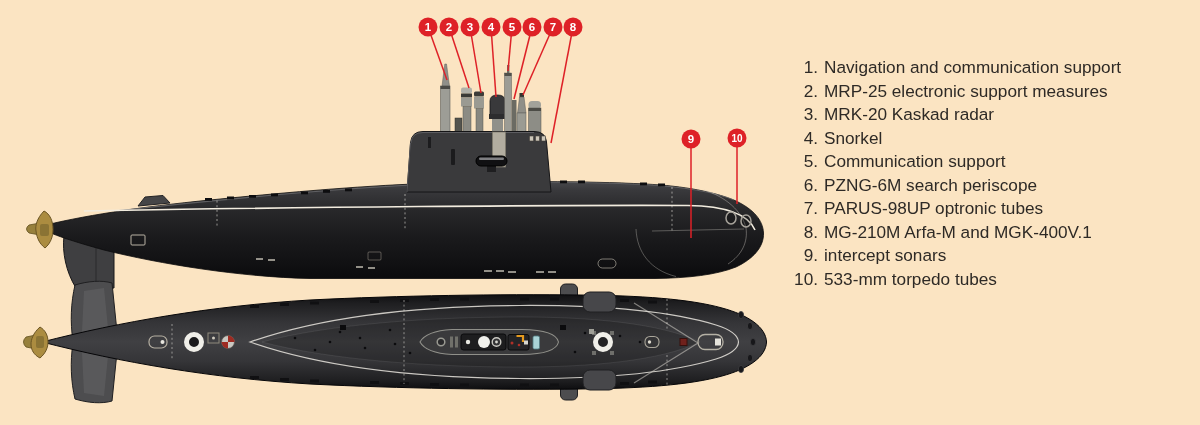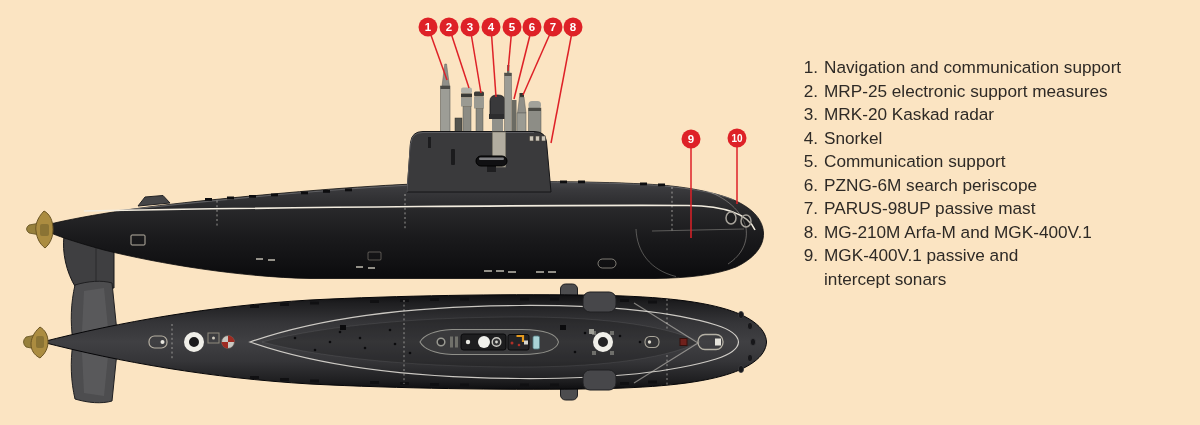--- a/index.html
+++ b/index.html
@@ -397,34 +397,39 @@
   <div class="legend-item">
     <span class="legend-num">6.</span>
     <span class="legend-text">
           <div>PZNG-6M search periscope</div>
         </span>
   </div>
 
   <div class="legend-item">
     <span class="legend-num">7.</span>
     <span class="legend-text">
-          <div>PARUS-98UP passive mast</div>
+          <div>PARUS-98UP optronic tubes</div>
         </span>
   </div>
 
   <div class="legend-item">
     <span class="legend-num">8.</span>
     <span class="legend-text">
           <div>MG-210M Arfa-M and MGK-400V.1</div>
         </span>
   </div>
 
   <div class="legend-item">
     <span class="legend-num">9.</span>
     <span class="legend-text">
-          <div>MGK-400V.1 passive and</div>
           <div>intercept sonars</div>
         </span>
   </div>
 
+  <div class="legend-item">
+    <span class="legend-num">10.</span>
+    <span class="legend-text">
+          <div>533-mm torpedo tubes</div>
+        </span>
+  </div>
 </div>
 
 </div>
 
 </body></html>

